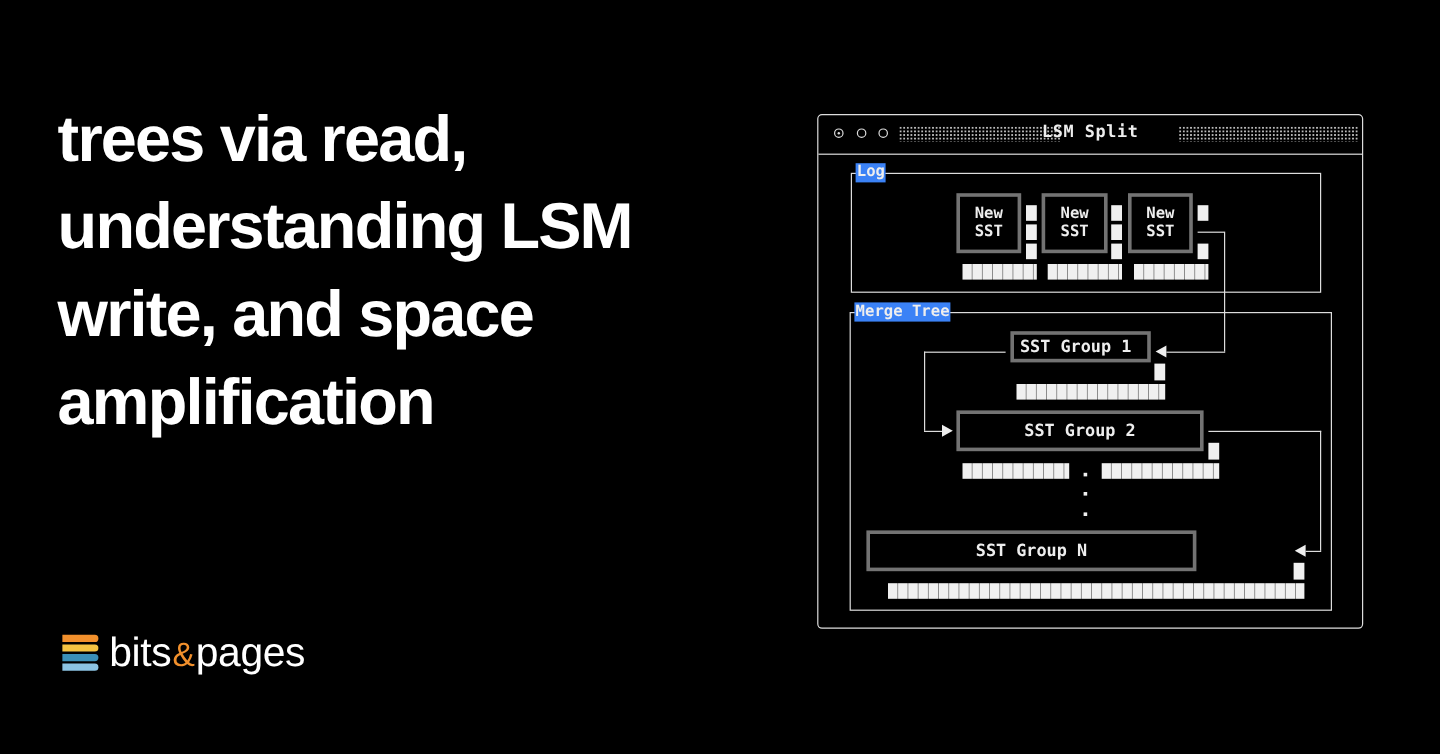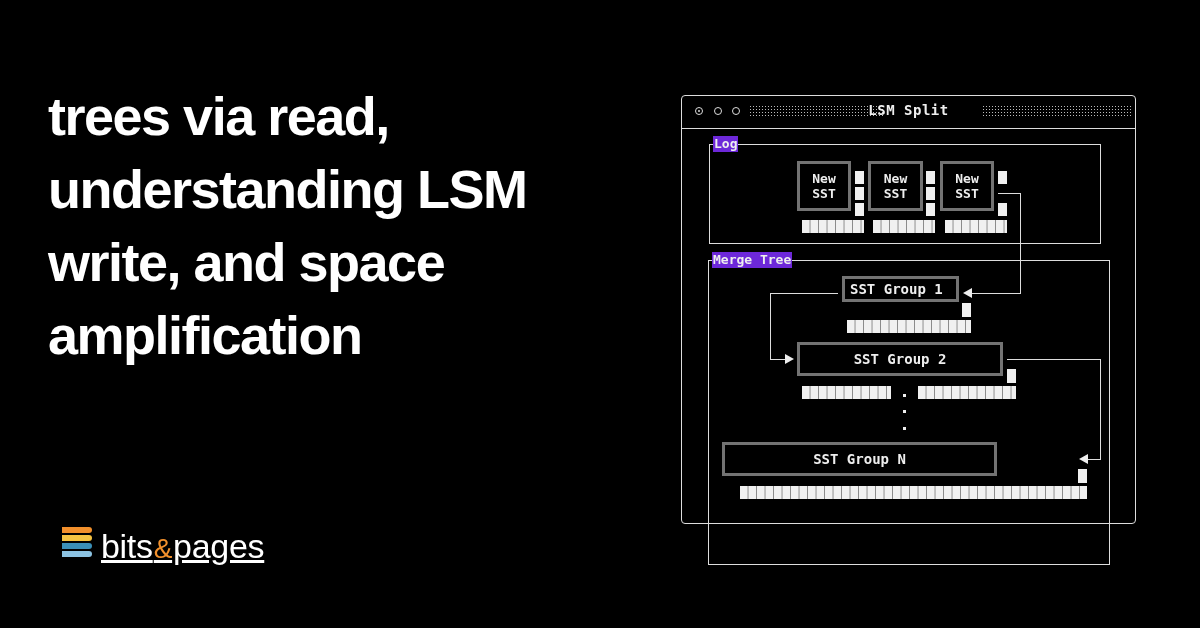--- a/index.html
+++ b/index.html
@@ -1,34 +1,34 @@
 <!DOCTYPE html>
 <html><head>
 <meta charset="utf-8">
 <style>
   html, body { margin:0; padding:0; background:#000; }
   body { width:1200px; height:628px; position:relative; overflow:hidden; font-family:"DejaVu Sans", sans-serif; color:#fff; }
   .headline { position:absolute; left:48px; top:80px; width:600px; font-family:"Liberation Sans", sans-serif; font-weight:700; font-size:54px; line-height:73px; letter-spacing:-1.5px; color:#fff; margin:0; }
   .headline span { display:block; white-space:nowrap; }
-  .logo { position:absolute; left:62px; top:527px; height:34px; display:flex; align-items:flex-start;text-decoration:underline; }
+  .logo { position:absolute; left:52px; top:527px; height:34px; display:flex; align-items:center; }
   .logo-mark { width:30px; height:30px; display:flex; flex-direction:column; justify-content:space-between; margin-right:9px; }
   .logo-mark i { display:block; height:6px; border-radius:0 3px 3px 0; }
   .logo-text { font-family:"Liberation Sans", sans-serif; font-size:34px; color:#fff; letter-spacing:-0.3px; }
   .logo-text .amp { color:#f2902c; font-size:28px; margin:0 1px; }
 
   .mono { font-family:"DejaVu Sans Mono", monospace;font-weight:bold; }
   .win { position:absolute; left:681px; top:95px; width:455px; height:429px; border:1px solid #ddd; border-radius:4px; box-sizing:border-box; }
   .titlebar { position:absolute; left:0; top:0; right:0; height:32px; border-bottom:1px solid #ddd; }
   .dot { position:absolute; top:11px; width:8px; height:8px; border:1px solid #ddd; border-radius:50%; box-sizing:border-box; }
   .dot.active::after { content:""; position:absolute; left:2px; top:2px; width:2px; height:2px; background:#ddd; border-radius:50%; }
   .hatch { position:absolute; top:9px; height:13px; background-image:radial-gradient(#bbb 0.8px, transparent 0.9px); background-size:3px 3px; }
   .wtitle { position:absolute; top:6px; left:0; right:0; text-align:center; font-size:14px; color:#eee; letter-spacing:0.5px; }
 
   .frame { position:absolute; border:1px solid #ddd; box-sizing:border-box; }
-  .frame-label { position:absolute; top:-9px; left:3px; background:#6d28d9; font-size:13px; padding:0 1px; color:#eee; line-height:16px; }
+  .frame-label { position:absolute; top:-9px; left:3px; background:#3b82f6; font-size:13px; padding:0 1px; color:#eee; line-height:16px; }
   .box { position:absolute; border:3px solid #737373; box-sizing:border-box; display:flex; align-items:center; justify-content:center; text-align:center; font-size:13px; line-height:15px; color:#eee; }
   .cell { position:absolute; background:#f0f0f0; }
   .bar { position:absolute; height:13px; background-image:linear-gradient(to right, #f0f0f0 0 7.5px, #888 7.5px 8.5px); background-size:8.5px 100%; }
   .line { position:absolute; background:#ddd; }
   .arrow { position:absolute; width:0; height:0; }
   .arrow.left { border-top:5px solid transparent; border-bottom:5px solid transparent; border-right:9px solid #eee; }
   .arrow.right { border-top:5px solid transparent; border-bottom:5px solid transparent; border-left:9px solid #eee; }
   .ellipsis { position:absolute; width:3px; height:3px; background:#eee; }
 </style>
 </head>
@@ -96,21 +96,21 @@
 
 <div class="bar" style="left:802px; top:220px; width:62px;"></div>
 <div class="bar" style="left:873px; top:220px; width:62px;"></div>
 <div class="bar" style="left:945px; top:220px; width:62px;"></div>
 
 <div class="line" style="left:998px; top:193px; width:22px; height:1px;"></div>
 <div class="line" style="left:1020px; top:193px; width:1px; height:100px;"></div>
 <div class="line" style="left:972px; top:293px; width:49px; height:1px;"></div>
 <div class="arrow left" style="left:963px; top:288px;"></div>
 
-<div class="frame mono" style="left:708px; top:260px; width:402px; height:305px;">
+<div class="frame mono" style="left:708px; top:260px; width:402px; height:249px;">
   <span class="frame-label">Merge Tree</span>
 </div>
 
 <div class="box mono" style="left:842px; top:276px; width:117px; height:26px; font-size:14px; justify-content:flex-start; padding-left:5px;">
     <span>SST Group 1</span>
   </div>
 <div class="cell" style="left:962px; top:303px; width:9px; height:14px;"></div>
 <div class="bar" style="left:847px; top:320px; width:124px;"></div>
 
 <div class="line" style="left:770px; top:293px; width:68px; height:1px;"></div>

